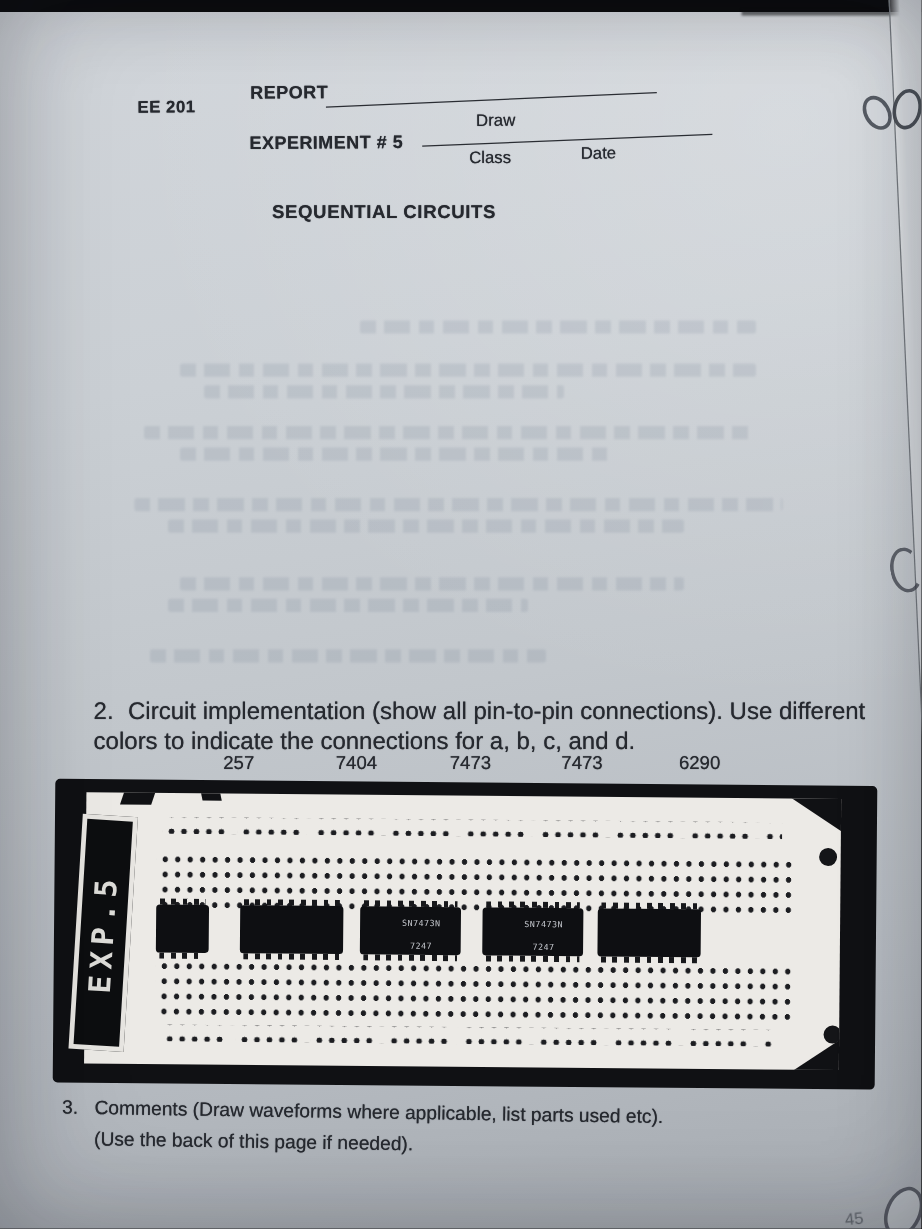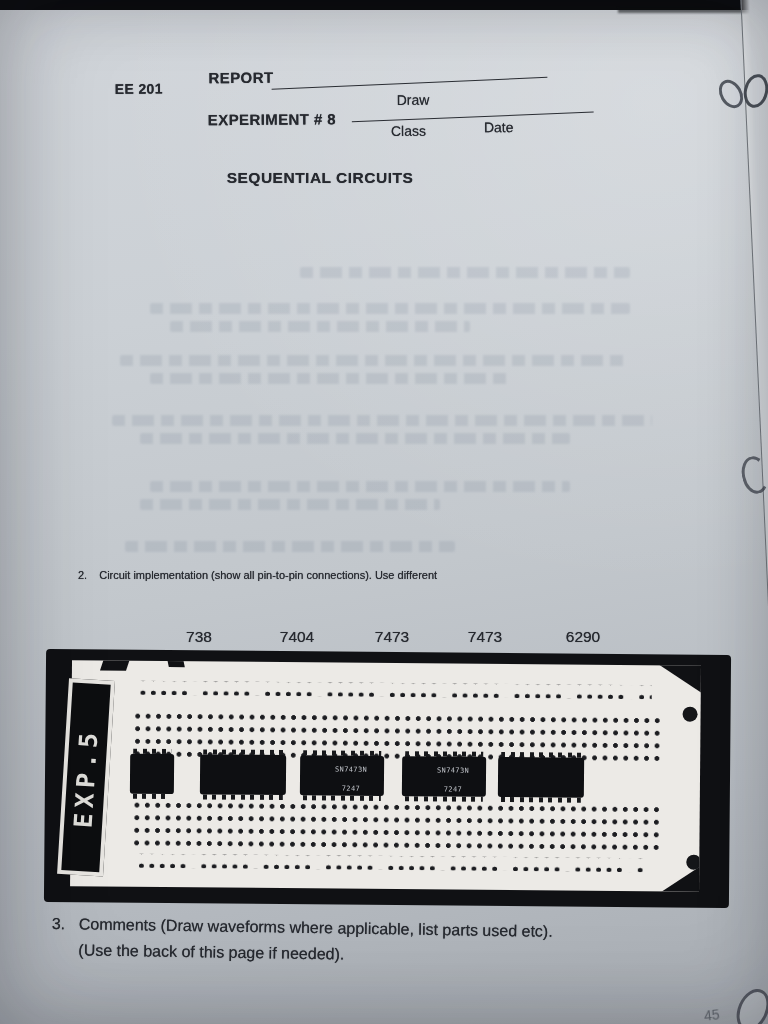--- a/index.html
+++ b/index.html
@@ -45,21 +45,21 @@
   .title { left:0; top:169px; width:640px; text-align:center; font-size:15.5px; letter-spacing:.5px; }
 
   .item1 { left:104px; top:204px; font-size:14.5px; }
   .item1 .num { margin-right:12px; }
 
   
   .ghost { border-radius:2px; opacity:.12; filter:blur(1.1px);
     background:repeating-linear-gradient(90deg, #52627a 0 13px, transparent 13px 20px, #52627a 20px 42px, transparent 42px 49px);
     height:11px; }
 
-  .item2 { left:78px; top:563px; font-size:11px; line-height:25px; }
+  .item2 { left:78px; top:581px; font-size:20px; line-height:25px; }
   .item2 .num { margin-right:12px; }
 
   .chiplabels { top:628px; font-size:15.5px; }
   .chiplabel { position:absolute; transform:translateX(-50%); }
 
   
   #board { left:45px; top:652px; width:685px; height:253px; background:#101114;
     border-radius:4px; transform:rotate(.5deg); }
   #board .inner { position:absolute; left:26px; top:11px; right:30px; bottom:16px;
     background:#eceae6; overflow:hidden; }
@@ -124,21 +124,21 @@
   <div class="abs ring r1"></div>
   <div class="abs ring r2"></div>
   <div class="abs ring r3"></div>
   <div class="abs ring r4"></div>
 
   <div class="abs" id="header">
     <div class="abs course bold soft">EE 201</div>
     <div class="abs report bold soft">REPORT</div>
     <div class="abs uline l1"></div>
     <div class="abs name-cap soft">Draw</div>
-    <div class="abs experiment bold soft">EXPERIMENT # 8</div>
+    <div class="abs experiment bold soft">EXPERIMENT # 5</div>
     <div class="abs uline l2"></div>
     <div class="abs class-cap soft">Class</div>
     <div class="abs date-cap soft">Date</div>
   </div>
 
   <div class="abs title bold soft">SEQUENTIAL CIRCUITS</div>
 
 
   <div class="abs ghost" style="left:300px;top:267px;width:330px"></div>
   <div class="abs ghost" style="left:150px;top:303px;width:480px"></div>
@@ -146,24 +146,25 @@
   <div class="abs ghost" style="left:120px;top:355px;width:510px"></div>
   <div class="abs ghost" style="left:150px;top:373px;width:360px"></div>
   <div class="abs ghost" style="left:112px;top:415px;width:540px"></div>
   <div class="abs ghost" style="left:140px;top:433px;width:430px"></div>
   <div class="abs ghost" style="left:150px;top:481px;width:420px"></div>
   <div class="abs ghost" style="left:140px;top:499px;width:300px"></div>
   <div class="abs ghost" style="left:125px;top:541px;width:330px"></div>
 
   <div class="abs item2 soft">
     <div><span class="num">2.</span><span>Circuit implementation (show all pin-to-pin connections).  Use different</span></div>
+    <div>colors to indicate the connections for a, b, c, and d.</div>
   </div>
 
   <div class="abs chiplabels soft">
-    <span class="chiplabel" style="left:199px">738</span>
+    <span class="chiplabel" style="left:199px">257</span>
     <span class="chiplabel" style="left:297px">7404</span>
     <span class="chiplabel" style="left:392px">7473</span>
     <span class="chiplabel" style="left:485px">7473</span>
     <span class="chiplabel" style="left:583px">6290</span>
   </div>
 
   <div class="abs" id="board">
     <div id="exp-label">
       <span>EXP.5</span>
     </div>

